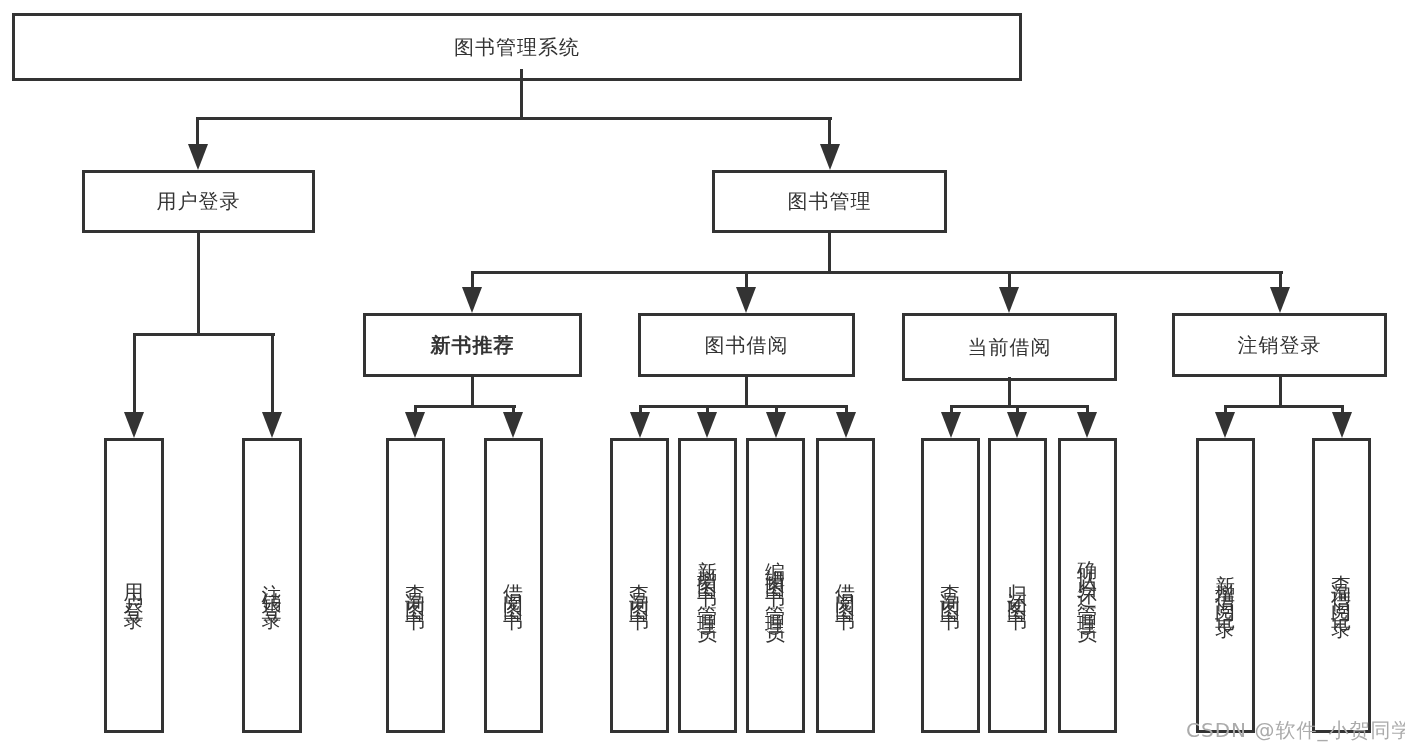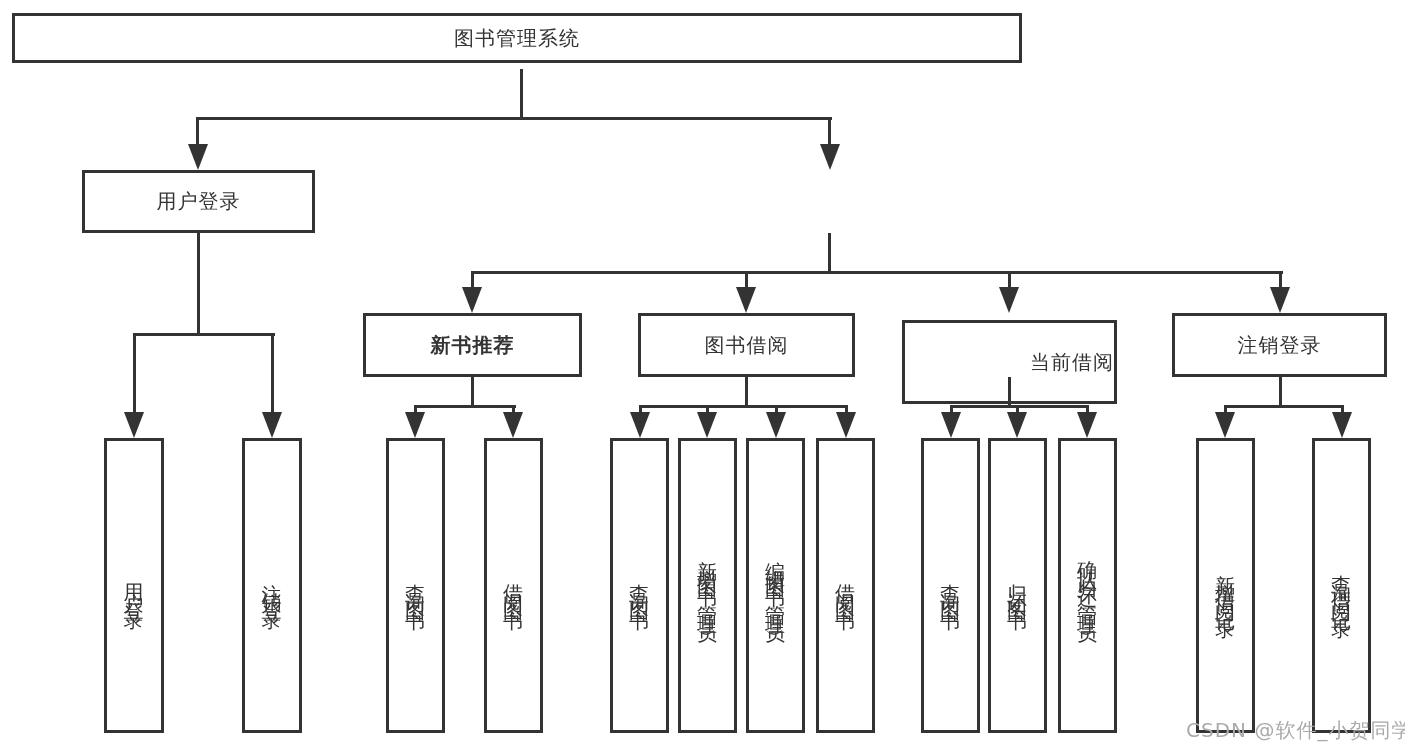--- a/index.html
+++ b/index.html
@@ -60,33 +60,36 @@
     color: #ababab;
     letter-spacing: 1px;
     white-space: nowrap;
   }
 </style>
 </head>
 <body>
 
 <div id="stage">
 
-  <div class="box" style="left:12px; top:13px; width:1010px; height:50px;">
+  <div class="box" style="left:12px; top:13px; width:1010px; height:68px;">
     <span>图书管理系统</span>
   </div>
 
   <div class="vline" style="left:520px; top:69px; height:49px;"></div>
   <div class="hline" style="left:196px; top:117px; width:636px;"></div>
   <div class="vline" style="left:196px; top:117px; height:30px;"></div>
   <div class="arrow" style="left:188px; top:144px;"></div>
   <div class="vline" style="left:828px; top:117px; height:30px;"></div>
   <div class="arrow" style="left:820px; top:144px;"></div>
 
   <div class="box" style="left:82px; top:170px; width:233px; height:63px;">
     <span>用户登录</span>
+  </div>
+  <div class="box" style="left:712px; top:170px; width:235px; height:63px;">
+    <span>图书管理</span>
   </div>
 
   <div class="vline" style="left:197px; top:233px; height:102px;"></div>
   <div class="hline" style="left:133px; top:333px; width:142px;"></div>
   <div class="vline" style="left:133px; top:333px; height:82px;"></div>
   <div class="arrow" style="left:124px; top:412px;"></div>
   <div class="vline" style="left:271px; top:333px; height:82px;"></div>
   <div class="arrow" style="left:262px; top:412px;"></div>
 
   <div class="vline" style="left:828px; top:233px; height:41px;"></div>
@@ -99,21 +102,21 @@
   <div class="arrow" style="left:999px; top:287px;"></div>
   <div class="vline" style="left:1279px; top:271px; height:21px;"></div>
   <div class="arrow" style="left:1270px; top:287px;"></div>
 
   <div class="box" style="left:363px; top:313px; width:219px; height:64px;font-weight:bold;">
     <span>新书推荐</span>
   </div>
   <div class="box" style="left:638px; top:313px; width:217px; height:64px;">
     <span>图书借阅</span>
   </div>
-  <div class="box" style="left:902px; top:320px; width:215px; height:84px;justify-content:flex-end;">
+  <div class="box" style="left:902px; top:313px; width:215px; height:68px;">
     <span>当前借阅</span>
   </div>
   <div class="box" style="left:1172px; top:313px; width:215px; height:64px;">
     <span>注销登录</span>
   </div>
 
   <div class="vline" style="left:471px; top:377px; height:30px;"></div>
   <div class="hline" style="left:414px; top:405px; width:102px;"></div>
   <div class="vline" style="left:414px; top:405px; height:10px;"></div>
   <div class="arrow" style="left:405px; top:412px;"></div>

